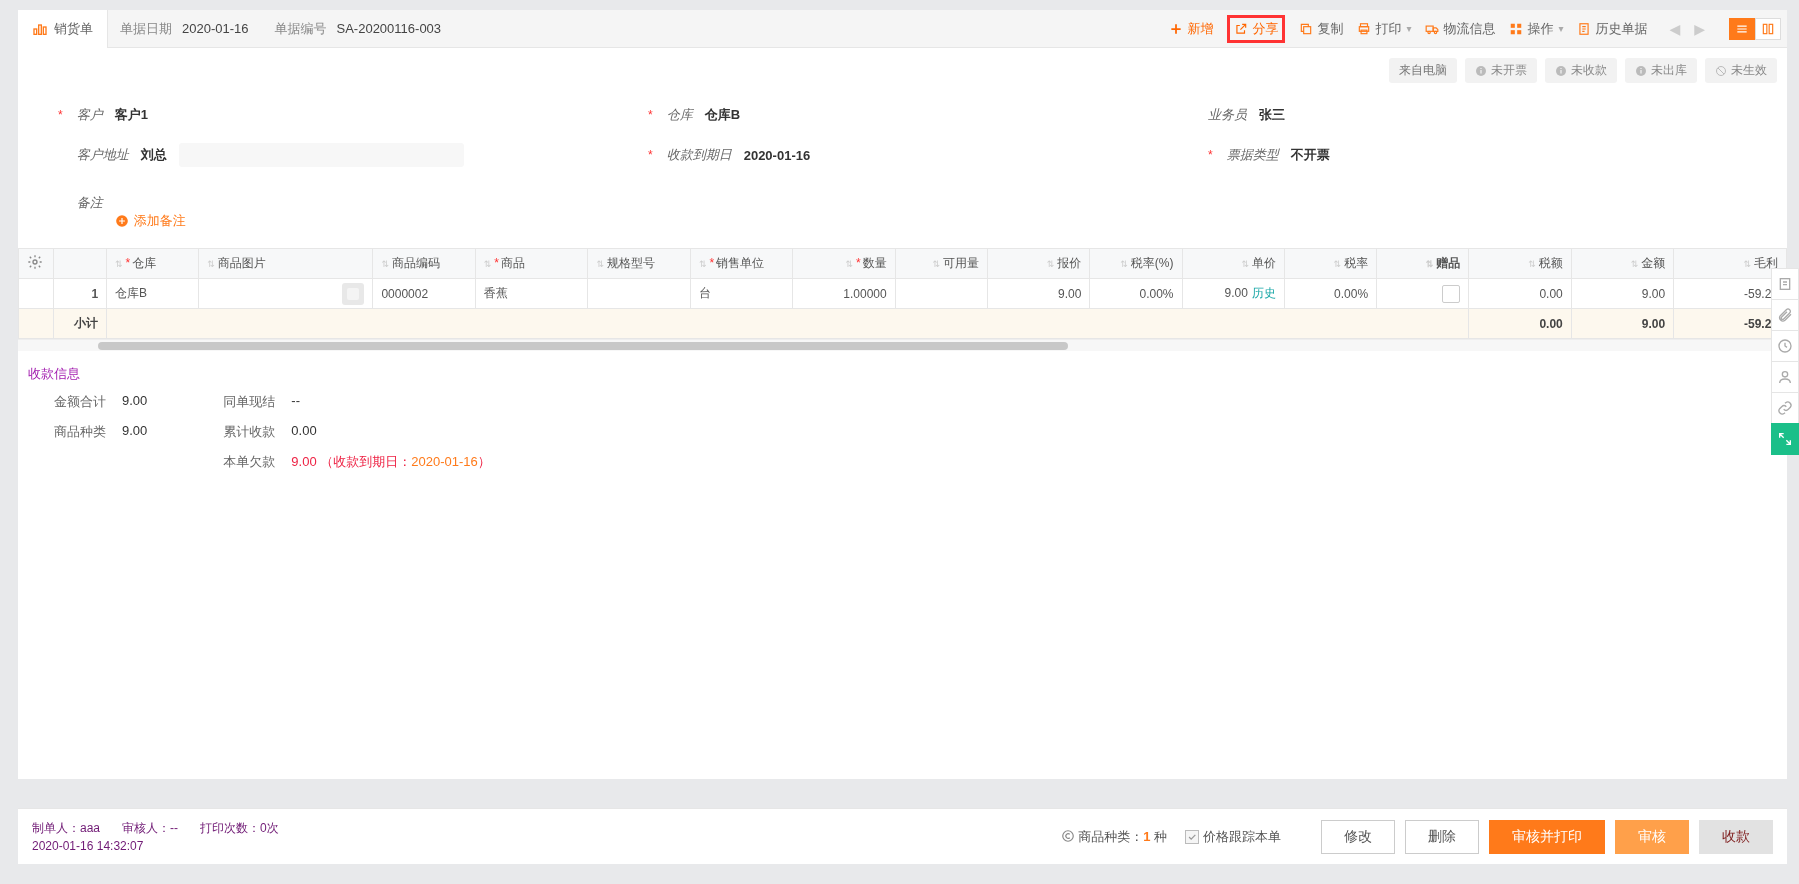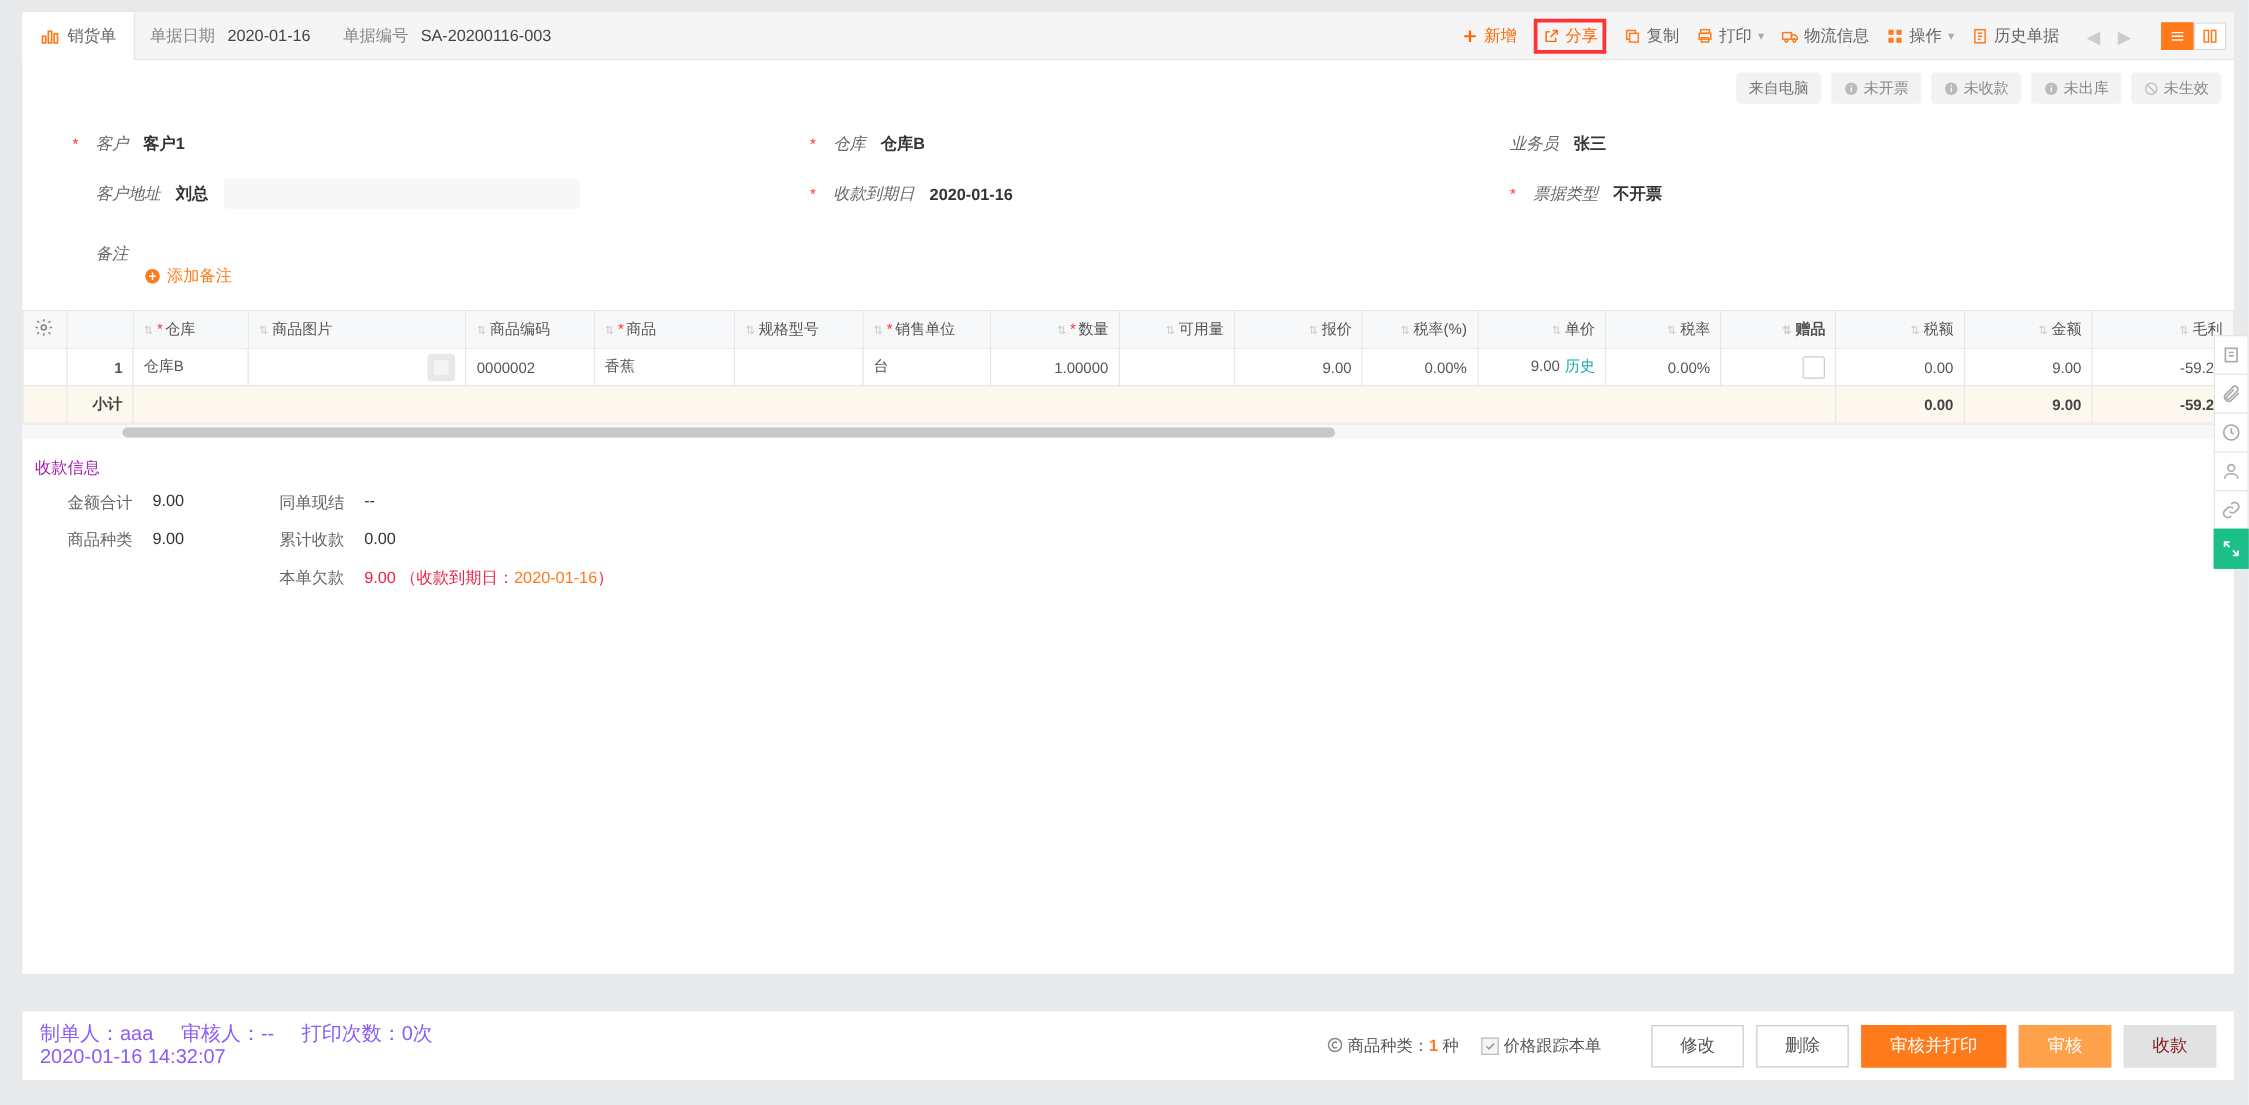--- a/index.html
+++ b/index.html
@@ -71,21 +71,21 @@
 .pay-area { display:flex; gap:70px; padding-left:30px; }
 .pay-col { display:flex; flex-direction:column; gap:12px; }
 .pay-item { display:flex; gap:10px; font-size:13px; }
 .pay-item .lab { color:#666; width:64px; text-align:center; }
 .pay-item .val { color:#333; }
 .red { color:#e24 !important; }
 .orange-text { color:#ff7a1a; }
 
 
 .footer { position:absolute; left:18px; right:12px; bottom:20px; height:56px; background:#fff; border-top:1px solid #e6e6e6; display:flex; align-items:center; padding:0 14px; }
-.audit { font-size:16px; color:#8b5cf6; line-height:18px; }
+.audit { font-size:12px; color:#701a75; line-height:18px; }
 .audit .line { display:flex; gap:22px; }
 .footer .grow { flex:1; }
 .footer-status { display:flex; align-items:center; gap:18px; font-size:13px; color:#555; margin-right:30px; }
 .footer-status .highlight { color:#ff7a1a; font-weight:bold; }
 .chk { display:flex; align-items:center; gap:4px; }
 .chk .box { width:14px; height:14px; border:1px solid #bbb; background:#f5f5f5; display:flex; align-items:center; justify-content:center; }
 .chk .box svg { width:10px; height:10px; color:#999; }
 .btn { height:34px; padding:0 22px; border:1px solid #ccc; background:#fff; color:#555; font-size:14px; cursor:pointer; margin-left:10px; display:flex; align-items:center; }
 .btn.primary { background:#ff7a1a; border-color:#ff7a1a; color:#fff; }
 .btn.prim-lite { background:#ffa04a; border-color:#ffa04a; color:#fff; }

